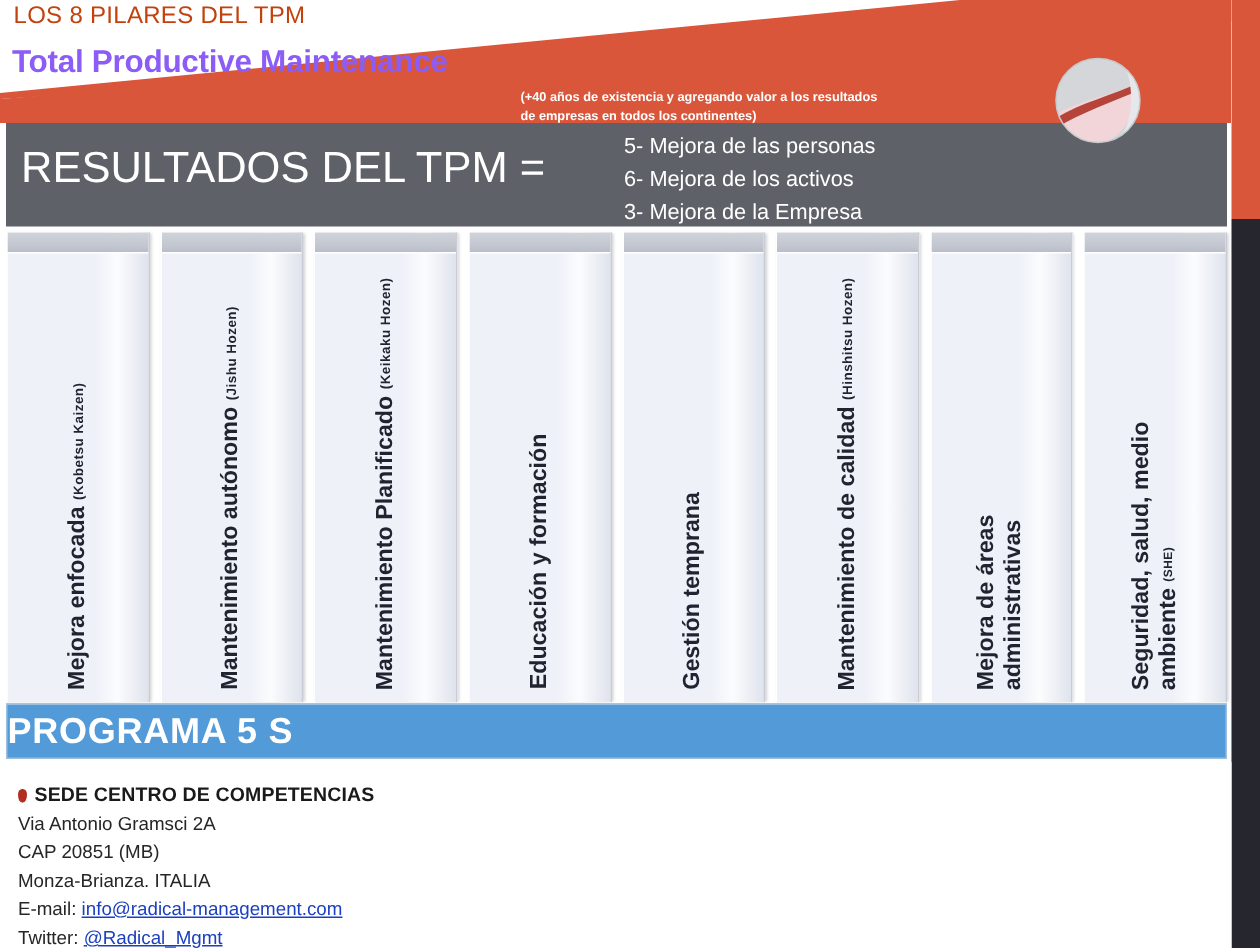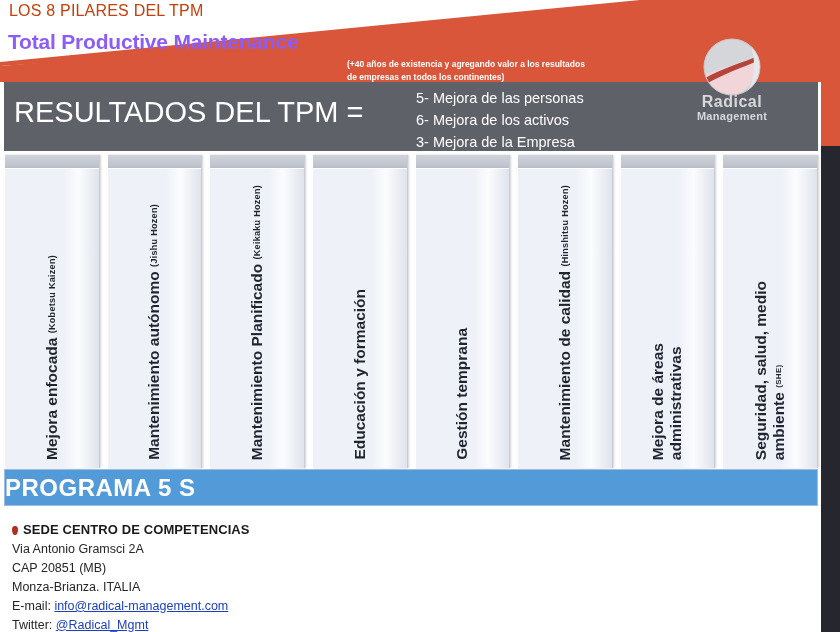--- a/index.html
+++ b/index.html
@@ -217,24 +217,20 @@
           </clipPath>
       </defs>
       <circle cx="60" cy="29" r="28" fill="#d5d6d9"></circle>
       <g clip-path="url(#hclip)">
         <path d="M32 38 C50 28 74 24 92 16 C86 40 72 58 56 60 C44 60 34 50 32 38 Z" fill="#f2d5d8"></path>
         <path d="M30 42 C48 30 76 24 94 14 L94 19 C76 28 50 36 33 47 Z" fill="#b5443a"></path>
         <path d="M78 6 C84 20 84 42 74 56 L80 56 C90 40 90 18 84 5 Z" fill="#e6e7ea"></path>
       </g>
       <circle cx="60" cy="29" r="28" fill="none" stroke="#c8c9cd" stroke-width="1"></circle>
     </svg>
-    <div class="logo-header-text">
-      <div class="l1">Radical</div>
-      <div class="l2">Management</div>
-    </div>
   </div>
 
   <div class="pillars">
 
     <div class="pillar">
       <div class="pillar-cap"></div>
       <div class="pillar-body">
         <div class="pillar-label">
           <span>Mejora enfocada</span>
           <span class="sub">(Kobetsu Kaizen)</span>

